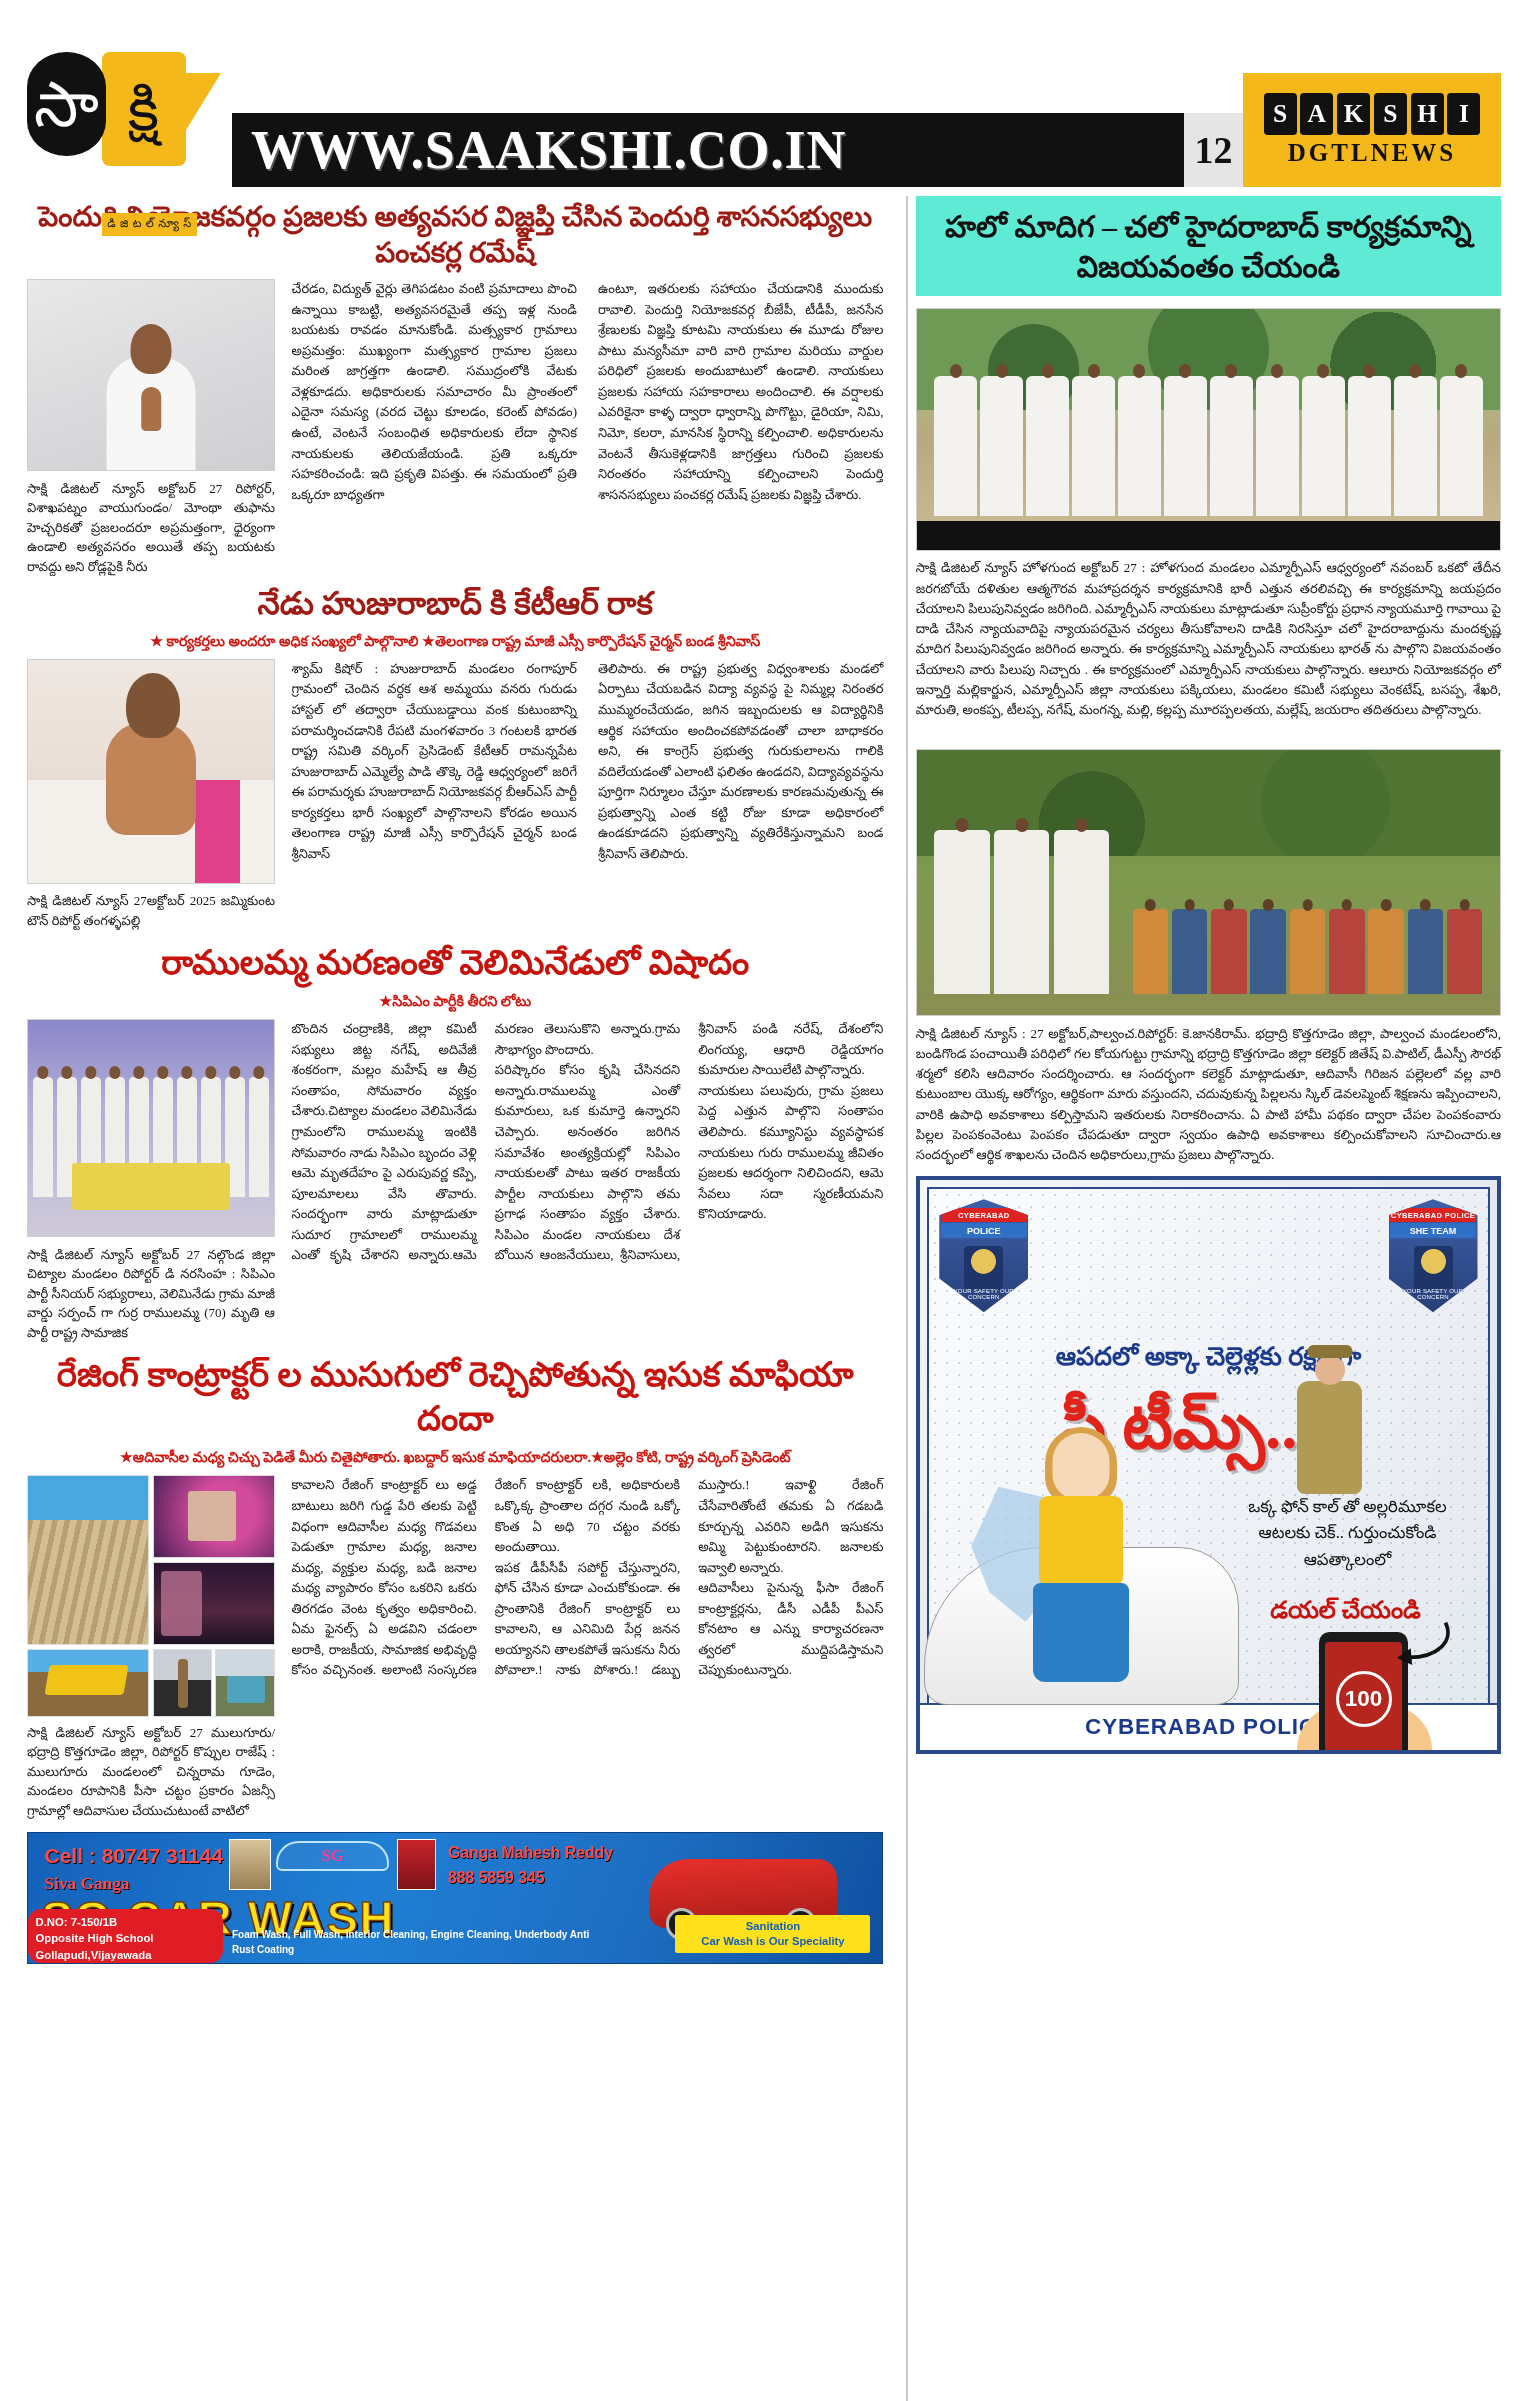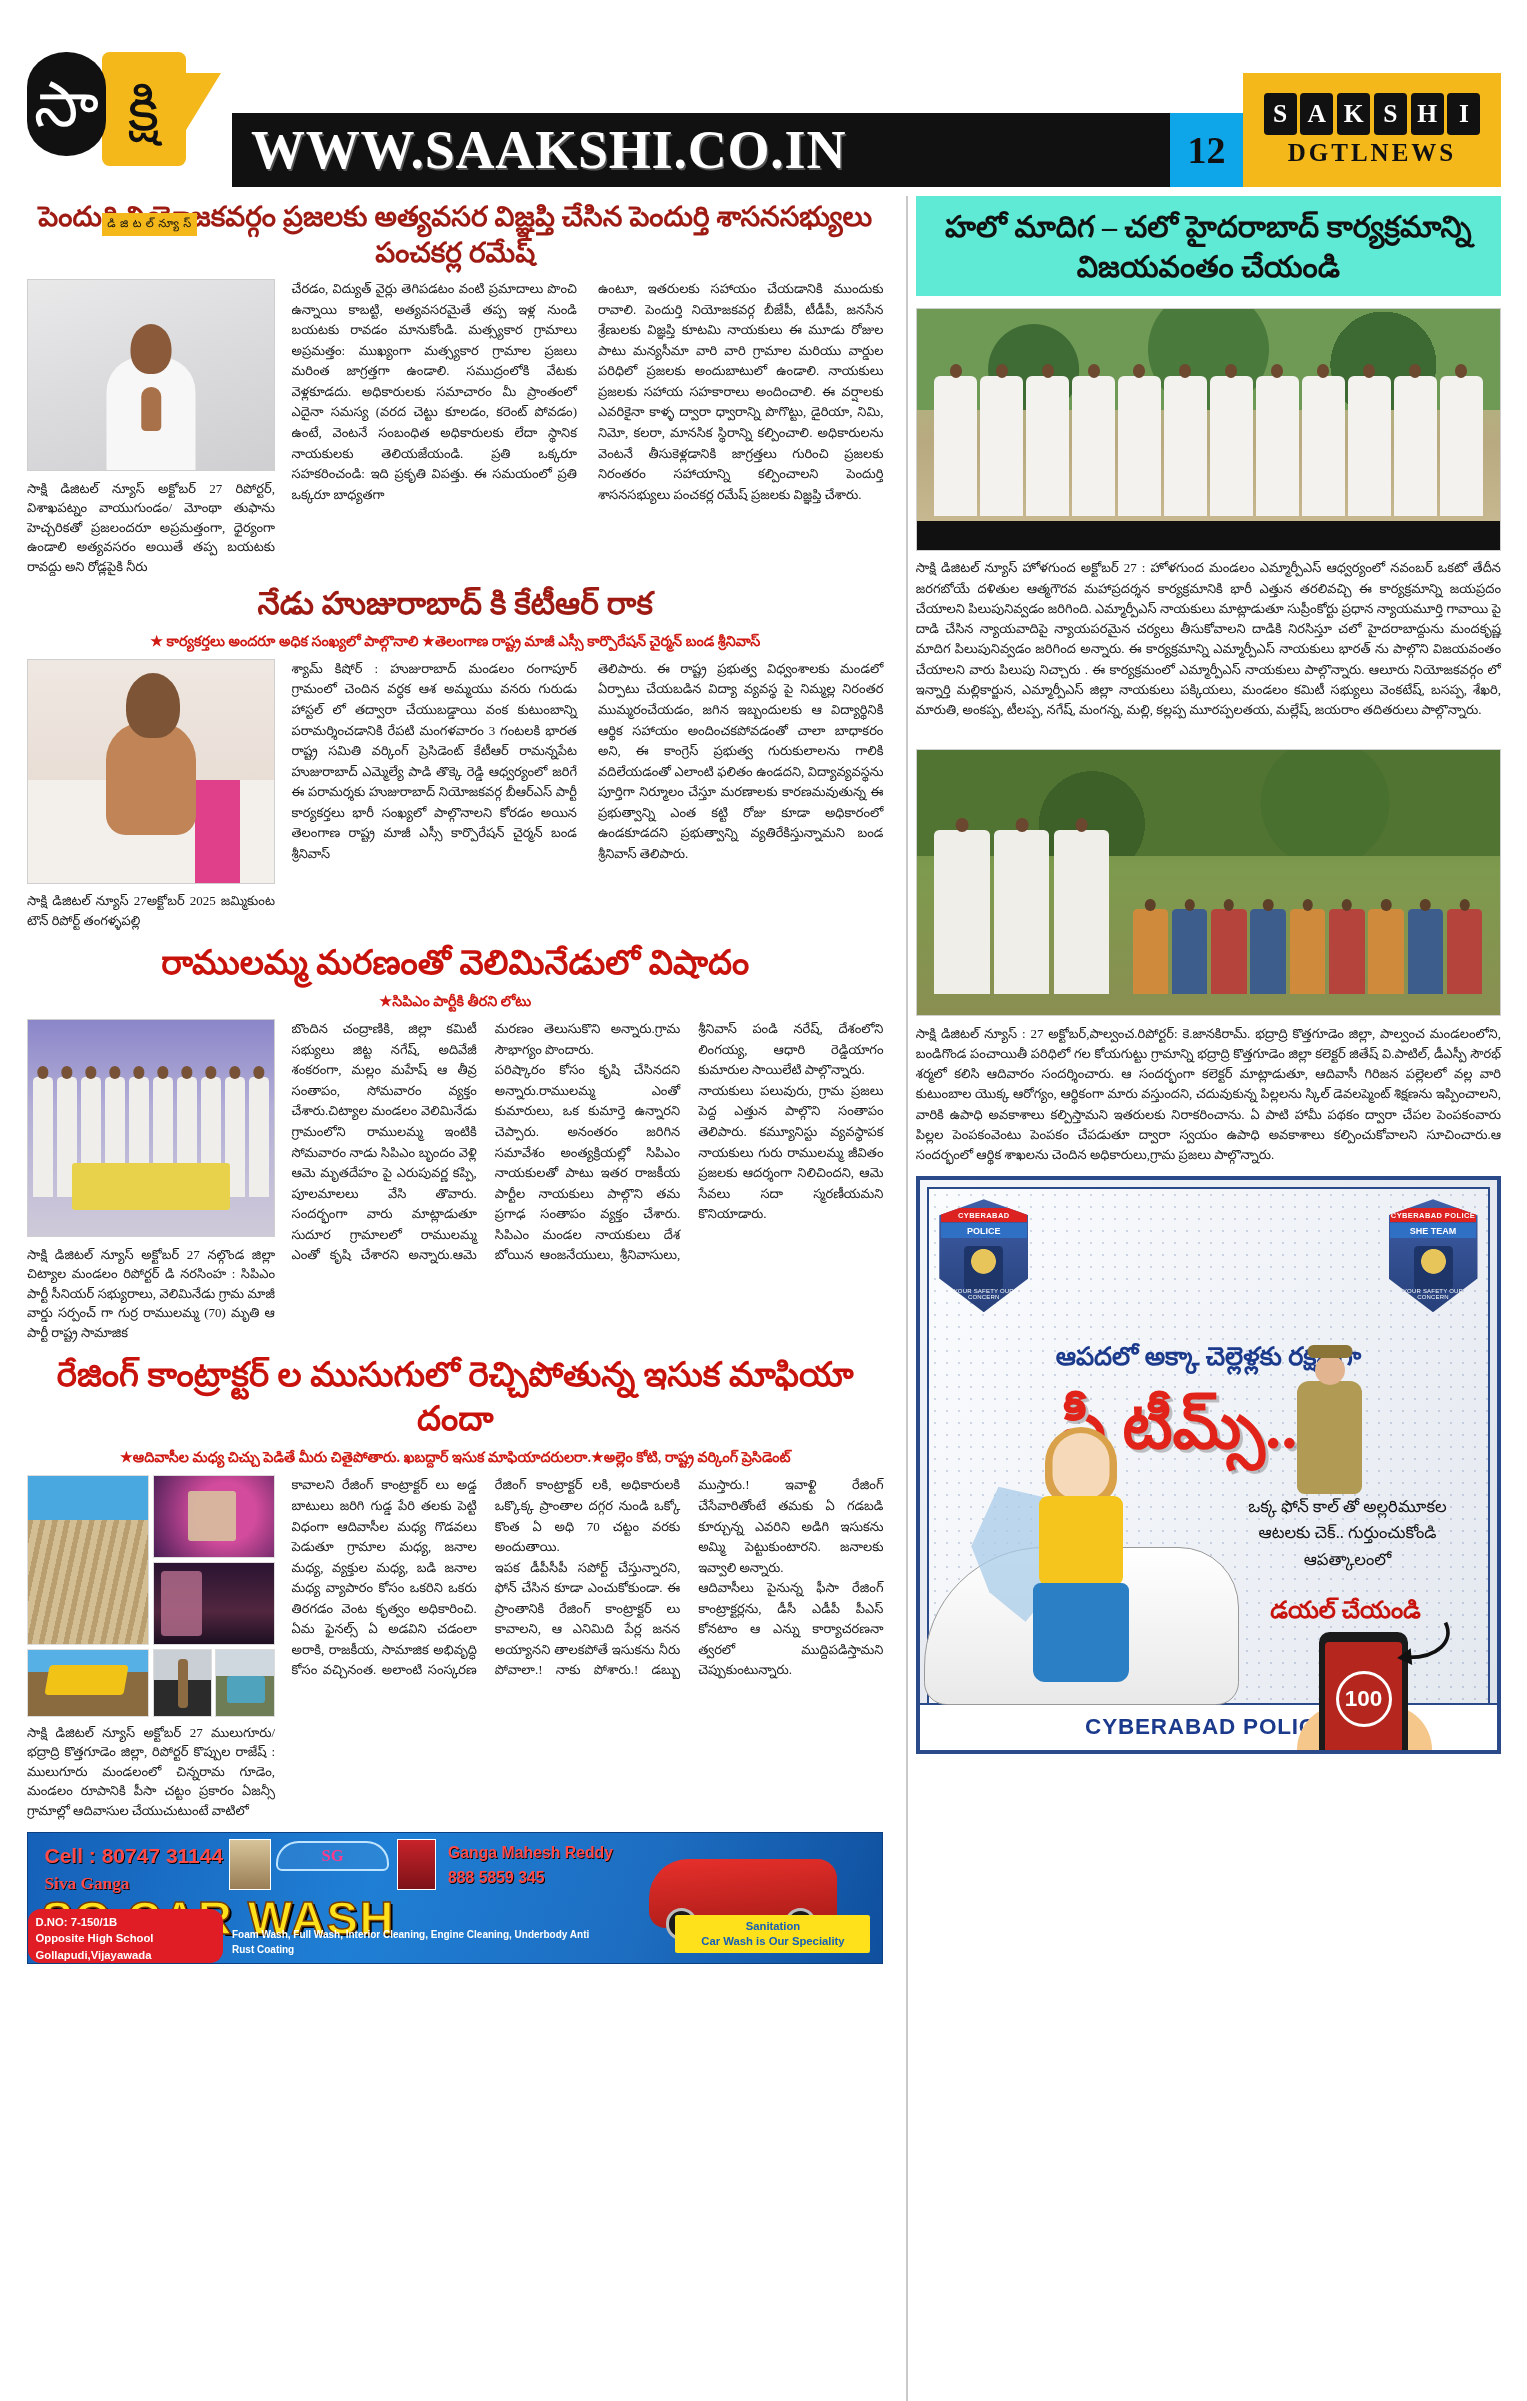--- a/index.html
+++ b/index.html
@@ -80,22 +80,22 @@
     color: #ffffff;
     font-size: 54px;
     font-weight: bold;
     letter-spacing: 0.8px;
     padding-left: 19.5px;
     font-family: "Liberation Serif", serif;
     text-shadow: 1.5px 1.5px 0 #555;
     white-space: nowrap;
   }
   .page-num-box {
-    width: 73px; height: 74px;
-    background: #0ea5e9;
+    width: 59px; height: 74px;
+    background: #e5e5e5;
     color: #111111;
     font-size: 38px; font-weight: bold;
     display: flex; align-items: center; justify-content: center;
     margin-left: auto;
     font-family: "Liberation Serif", serif;
   }
   .brand-right {
     flex: 0 0 258px;
     height: 114px;
     background: #F5B81A;

